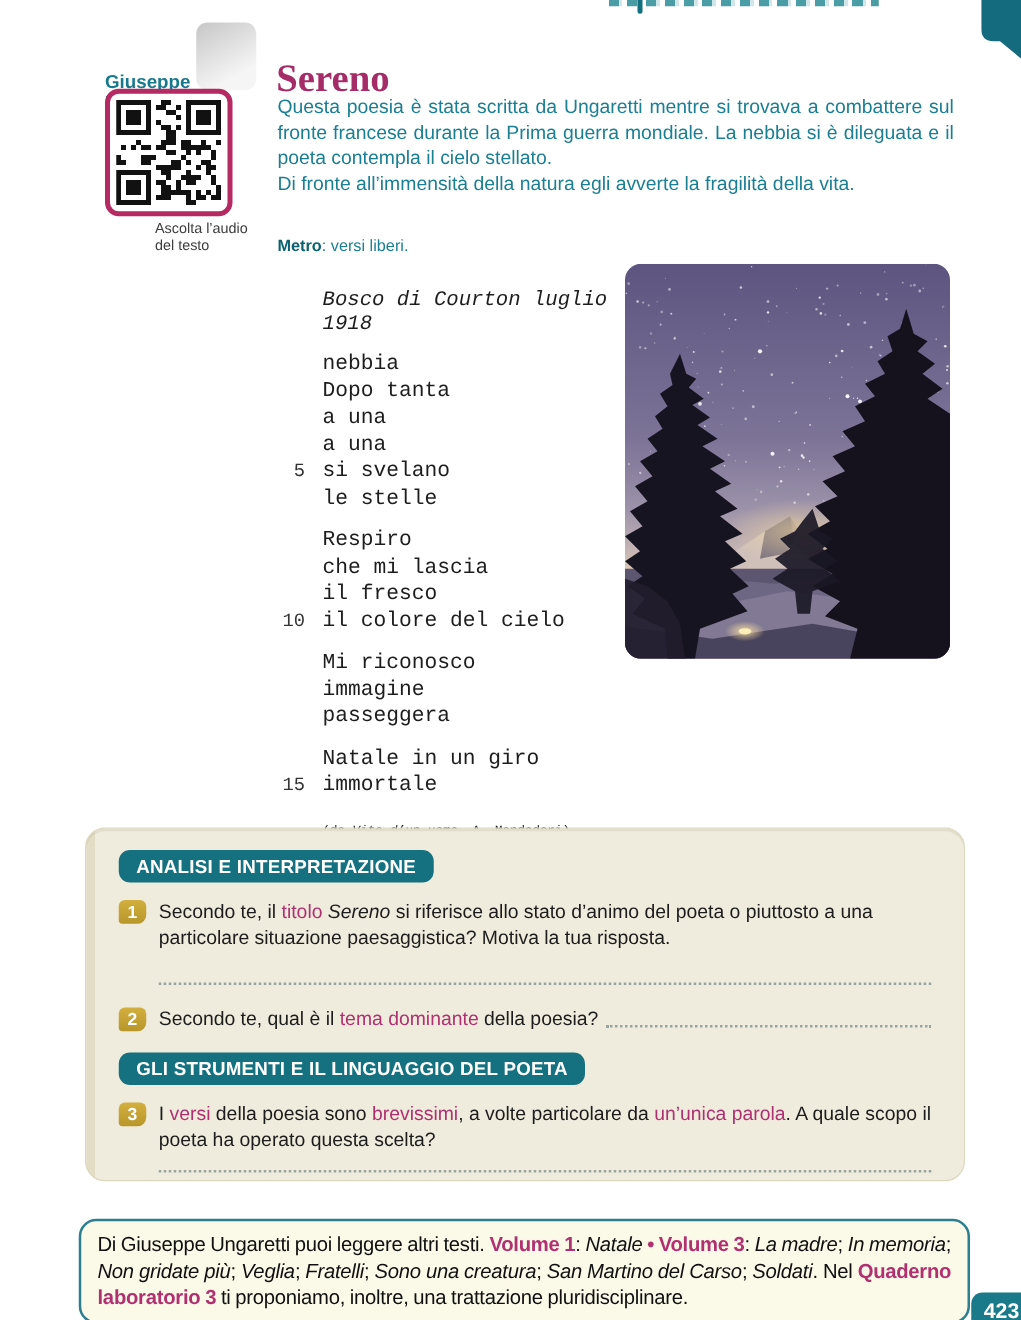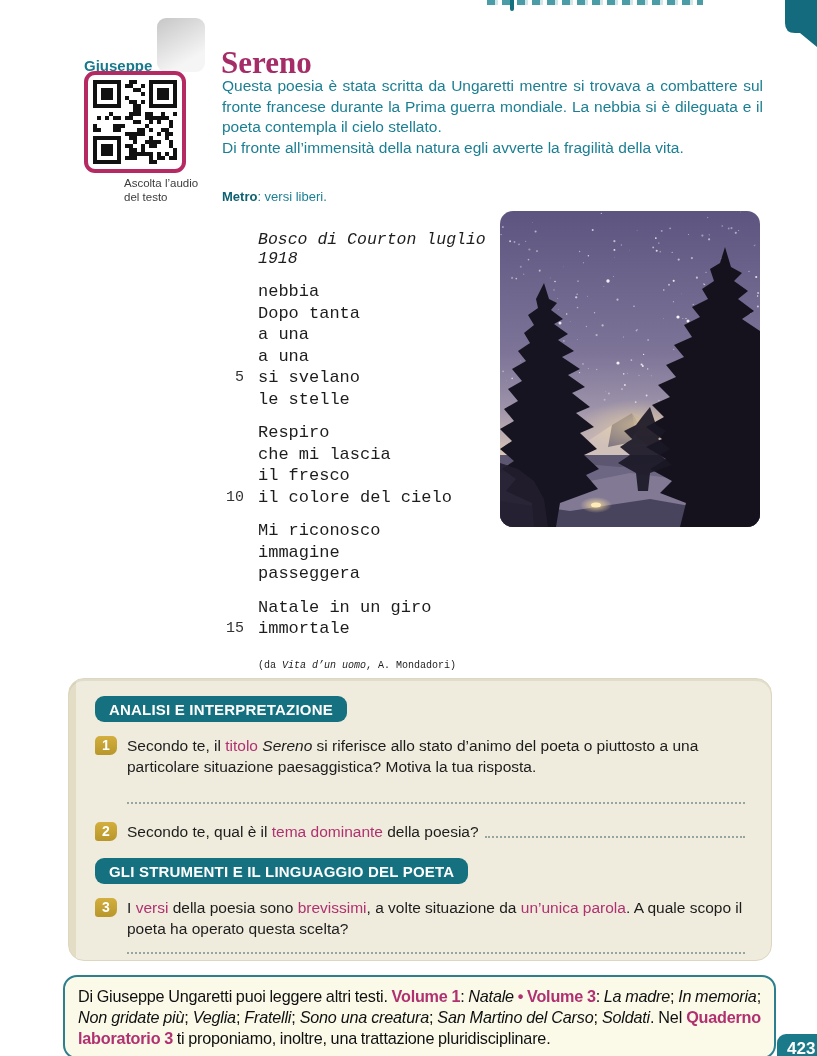--- a/index.html
+++ b/index.html
@@ -42,21 +42,21 @@
   .poem-source i{font-style:italic;}
 
   
   .photo{position:absolute;left:500px;top:211px;width:260px;height:316px;border-radius:13px;overflow:hidden;}
   .photo svg{display:block;}
 
   
   .analysis{position:absolute;left:68px;top:662px;width:704px;height:283px;box-sizing:border-box;
     background:linear-gradient(90deg,#e3ddc6 0 7px,#efecdd 7px);
     border:1px solid #ddd7bf;border-radius:16px;padding:17px 26px 10px 26px;
-    box-shadow:inset 0 2px 0 rgba(120,115,90,.12);margin-top:16px;}
+    box-shadow:inset 0 2px 0 rgba(120,115,90,.12);}
   .pill{display:inline-block;background:#15717f;color:#fff;font-weight:bold;font-size:15px;
     letter-spacing:.2px;padding:5px 14px 4px;border-radius:9px;}
   .pill2{margin-top:16px;}
   .q-row{display:flex;gap:10px;margin-top:13px;align-items:flex-start;}
   .q-num{flex:none;width:22px;height:19px;margin-top:1px;text-align:center;
     background:linear-gradient(180deg,#d2af3e,#b8962a);color:#fff;font-weight:bold;font-size:14px;
     line-height:19px;border-radius:5px 5px 7px 3px;}
   .q-text{flex:1;font-size:15.5px;line-height:21px;color:#1c1c1c;}
   .seg-m{color:#b03070;}
   .seg-i{font-style:italic;}
@@ -545,21 +545,21 @@
       <span class="q-text">
         <span><span>Secondo te, qual è il </span><span class="seg-m">tema dominante</span><span> della poesia?</span></span>
         <span class="dot-fill"></span>
       </span>
     </div>
 
     <div><span class="pill pill2">GLI STRUMENTI E IL LINGUAGGIO DEL POETA</span></div>
 
     <div class="q-row">
       <span class="q-num">3</span>
-      <span class="q-text"><span>I </span><span class="seg-m">versi</span><span> della poesia sono </span><span class="seg-m">brevissimi</span><span>, a volte situazione da </span><span class="seg-m">un’unica parola</span><span>. A quale scopo il poeta ha operato questa scelta?</span></span>
+      <span class="q-text"><span>I </span><span class="seg-m">versi</span><span> della poesia sono </span><span class="seg-m">brevissimi</span><span>, a volte particolare da </span><span class="seg-m">un’unica parola</span><span>. A quale scopo il poeta ha operato questa scelta?</span></span>
     </div>
     <div class="answer-line aline3"></div>
   </div>
 
   <div class="footer-box"><span>Di Giuseppe Ungaretti puoi leggere altri testi. </span><span class="seg-bm">Volume 1</span><span>: </span><span class="seg-i">Natale</span><span> </span><span class="seg-bm">•</span><span> </span><span class="seg-bm">Volume 3</span><span>: </span><span class="seg-i">La madre</span><span>; </span><span class="seg-i">In memoria</span><span>; </span><span class="seg-i">Non gridate più</span><span>; </span><span class="seg-i">Veglia</span><span>; </span><span class="seg-i">Fratelli</span><span>; </span><span class="seg-i">Sono una creatura</span><span>; </span><span class="seg-i">San Martino del Carso</span><span>; </span><span class="seg-i">Soldati</span><span>. Nel </span><span class="seg-bm">Quaderno laboratorio 3</span><span> ti proponiamo, inoltre, una trattazione pluridisciplinare.</span></div>
 
   <div class="page-badge">423</div>
 
 </div>
 

